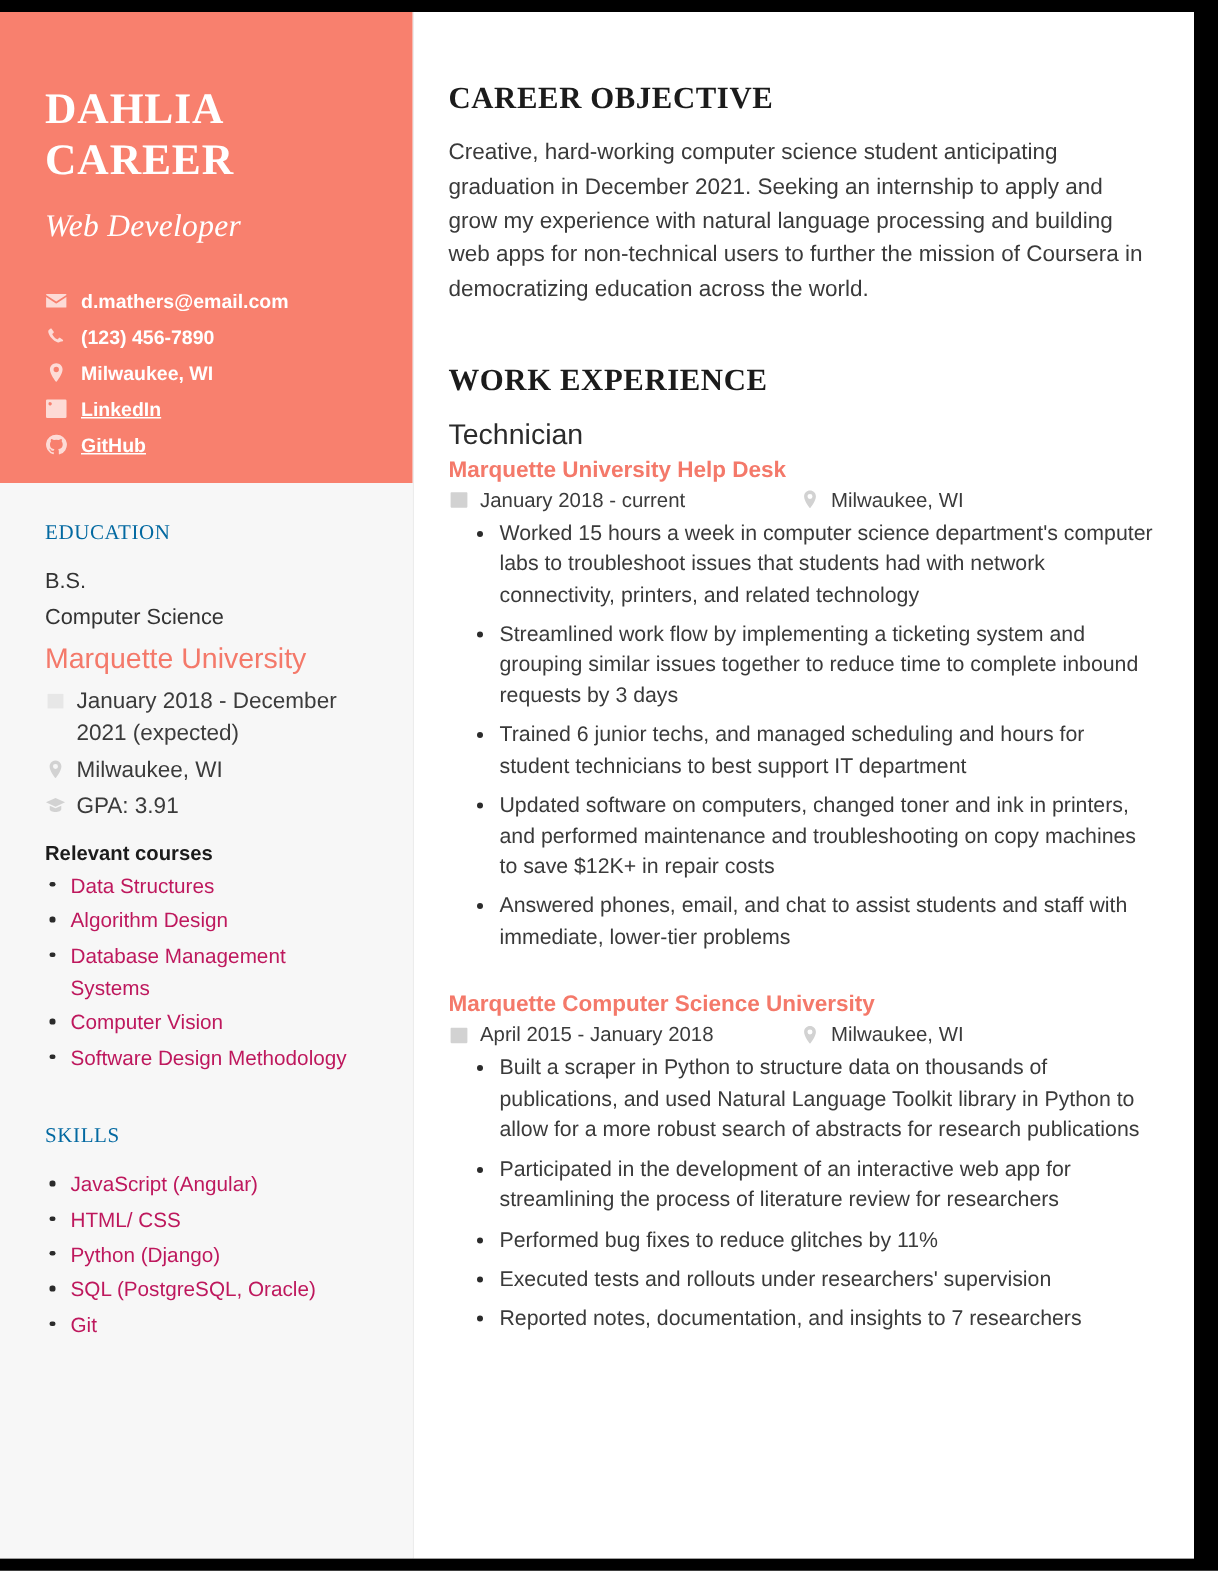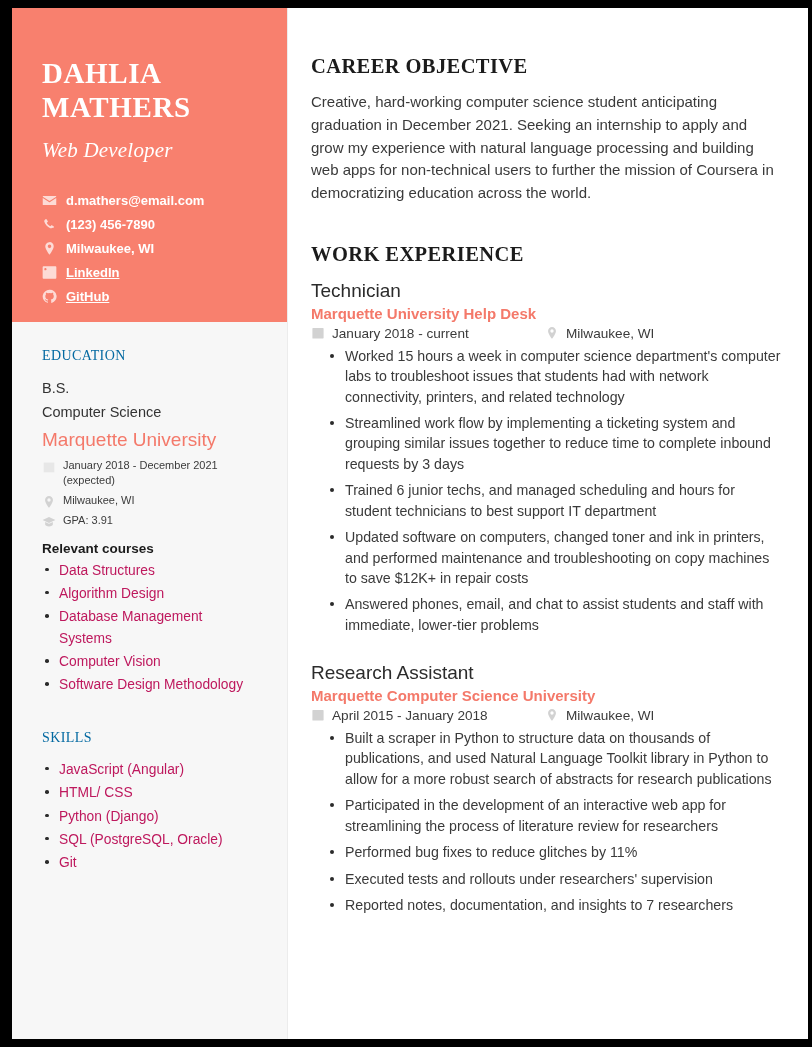--- a/index.html
+++ b/index.html
@@ -6,21 +6,21 @@
 
   html, body {
     width: 812px;
     height: 1047px;
     background: #000000;
     font-family: "Liberation Sans", sans-serif;
   }
 
   .page {
     position: absolute;
-    left: 12px;
+    left: 0;
     top: 8px;
     width: 796px;
     height: 1031px;
     background: #ffffff;
     display: flex;
     overflow: hidden;
   }
 
   
   .sidebar {
@@ -97,21 +97,21 @@
     font-size: 19px;
     color: #f4796a;
     line-height: 1.6;
     margin-bottom: 3px;
   }
 
   .meta-row {
     display: flex;
     align-items: flex-start;
     gap: 7px;
-    font-size: 11px;
+    font-size: 15px;
     color: #3b3b3b;
     line-height: 1.38;
     margin-bottom: 4px;
   }
   .meta-row .ic { flex: 0 0 14px; width: 14px; margin-top: 2px; }
   .meta-row .ic svg { display: block; width: 14px; height: 14px; fill: #d2d2d2; }
 
   .sub-h {
     font-size: 13.5px;
     font-weight: bold;
@@ -174,21 +174,21 @@
     color: #f4796a;
     margin-bottom: 4px;
   }
   .job-meta {
     display: flex;
     align-items: center;
     font-size: 13.6px;
     color: #3b3b3b;
     margin-bottom: 5px;
   }
-  .job-meta .cell { display: flex; align-items: flex-start; gap: 7px; }
+  .job-meta .cell { display: flex; align-items: center; gap: 7px; }
   .job-meta .cell.loc { margin-left: 24px; width: 200px; }
   .job-meta .cell.date { width: 210px; }
   .job-meta .ic { flex: 0 0 14px; width: 14px; height: 14px; }
   .job-meta .ic svg { display: block; width: 14px; height: 14px; fill: #d2d2d2; }
 
   ul.bullets { list-style: none; padding-left: 16px; }
   ul.bullets li {
     position: relative;
     padding-left: 18px;
     font-size: 14.2px;
@@ -209,21 +209,21 @@
 </head>
 <body>
 
 <div class="page">
 
   <aside class="sidebar">
 
     <div class="hero">
       <div class="name">
         <div>DAHLIA</div>
-        <div>MATHERS</div>
+        <div>CAREER</div>
       </div>
       <div class="job-title">Web Developer</div>
 
       <ul class="contact-list">
 
         <li class="contact-item">
           <span class="ic">
             <svg viewBox="0 0 16 16">
                 <path d="M1 3h14v10H1z" fill="none"></path>
                 <path d="M1.2 3.2h13.6a.4.4 0 01.4.4v.3L8 8.6.8 3.9v-.3a.4.4 0 01.4-.4zM.8 5.3l7 4.6a.4.4 0 00.4 0l7-4.6v7.1a.4.4 0 01-.4.4H1.2a.4.4 0 01-.4-.4z"></path>
@@ -367,21 +367,20 @@
         <li>Streamlined work flow by implementing a ticketing system and grouping similar issues together to reduce time to complete inbound requests by 3 days</li>
         <li>Trained 6 junior techs, and managed scheduling and hours for student technicians to best support IT department</li>
         <li>Updated software on computers, changed toner and ink in printers, and performed maintenance and troubleshooting on copy machines to save $12K+ in repair costs</li>
         <li>Answered phones, email, and chat to assist students and staff with immediate, lower-tier problems</li>
       </ul>
     </div>
 
     <div class="job-spacer"></div>
 
     <div class="job">
-      <div class="job-role">Research Assistant</div>
       <div class="job-org">Marquette Computer Science University</div>
       <div class="job-meta">
         <span class="cell date">
           <span class="ic">
             <svg viewBox="0 0 16 16">
                 <path d="M2.2 2.4h11.6c.33 0 .6.27.6.6v10.6c0 .33-.27.6-.6.6H2.2a.6.6 0 01-.6-.6V3c0-.33.27-.6.6-.6z"></path>
               </svg>
           </span>
           <span>April 2015 - January 2018</span>
         </span>

